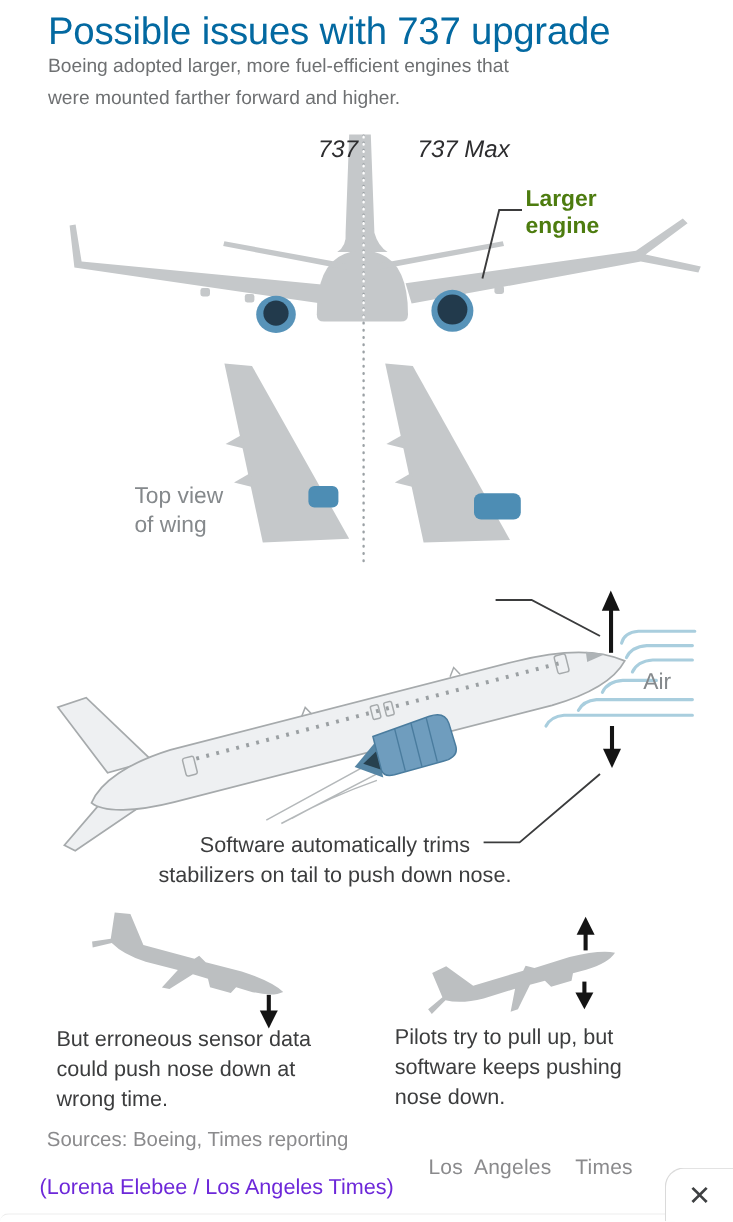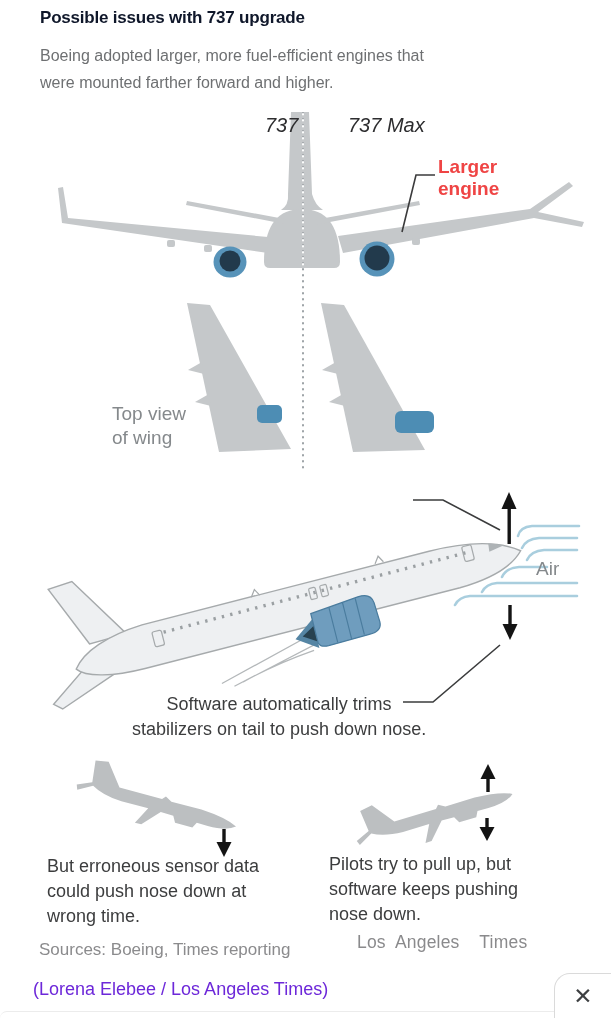--- a/index.html
+++ b/index.html
@@ -2,24 +2,24 @@
 <html><head>
 <meta charset="utf-8">
 <style>
   html,body{margin:0;padding:0;background:#fff;}
   .stage{
     position:relative;width:611px;height:1018px;background:#ffffff;
     font-family:"Liberation Sans",sans-serif;overflow:hidden;
   }
   .art{position:absolute;left:0;top:0;pointer-events:none;}
   .txt{position:absolute;white-space:pre-line;}
-  .title{font-size:17px;font-weight:700;color:#0f172a;letter-spacing:-0.2px;}
+  .title{font-size:32px;font-weight:400;color:#0369a1;letter-spacing:-0.2px;}
   .subtitle{font-size:16px;color:#6e7072;line-height:27px;}
   .plane-label{font-size:20px;font-style:italic;color:#2d2d2f;margin-left:26px;}
-  .callout{font-size:19px;font-weight:700;color:#ef4444;line-height:22px;}
+  .callout{font-size:19px;font-weight:700;color:#4d7c0f;line-height:22px;}
   .graylabel{font-size:19px;color:#85898c;line-height:24px;}
   .note{font-size:18px;color:#3c3d3e;line-height:25px;}
   .src{font-size:17px;color:#8b8b8d;}
   .brand{font-size:17.5px;color:#8a8a8c;word-spacing:5px;letter-spacing:0.2px;white-space:pre;}
   .caption{font-size:18px;color:#6d28d9;}
   .bottom-strip{
     position:absolute;left:0;right:0;bottom:0;height:6px;background:#fff;
     border-top:1px solid #ececec;border-top-left-radius:10px;z-index:3;
   }
   .close-panel{
@@ -149,20 +149,20 @@
 stabilizers on tail to push down nose.</div>
 
   <div class="txt note" style="left:329px;top:852px;">Pilots try to pull up, but
 software keeps pushing
 nose down.</div>
   <div class="txt note" style="left:47px;top:854px;">But erroneous sensor data
 could push nose down at
 wrong time.</div>
 
   <div class="txt src" style="left:39px;top:940px;">Sources: Boeing, Times reporting</div>
-  <div class="txt brand" style="left:357px;top:932px;">Los Angeles  Times</div>
+  <div class="txt brand" style="left:357px;top:962px;">Los Angeles  Times</div>
   <div class="txt caption" style="left:33px;top:979px;">(Lorena Elebee / Los Angeles Times)</div>
 
   <div class="bottom-strip"></div>
   <div class="close-panel">
     <span class="close-x">✕</span>
   </div>
 </div>
 
 </body></html>

